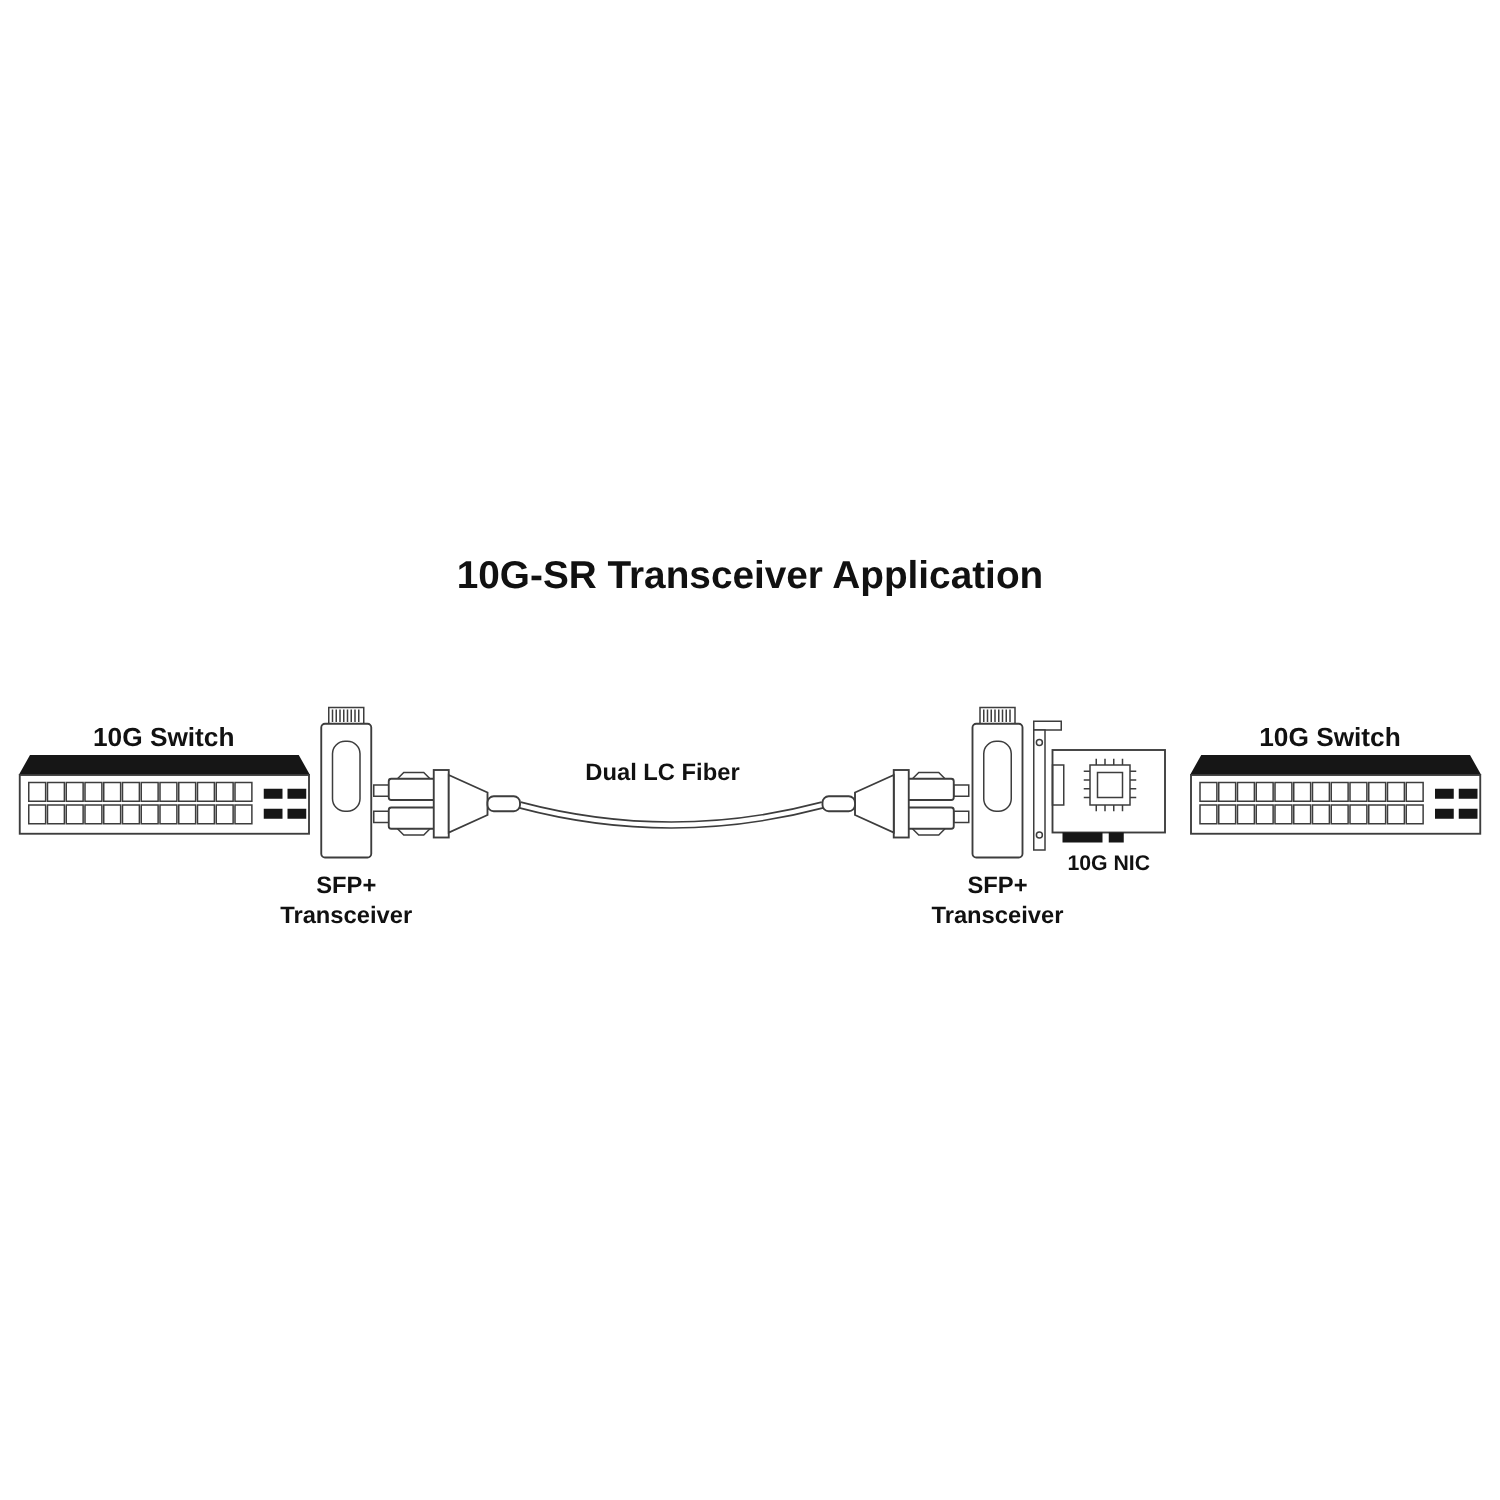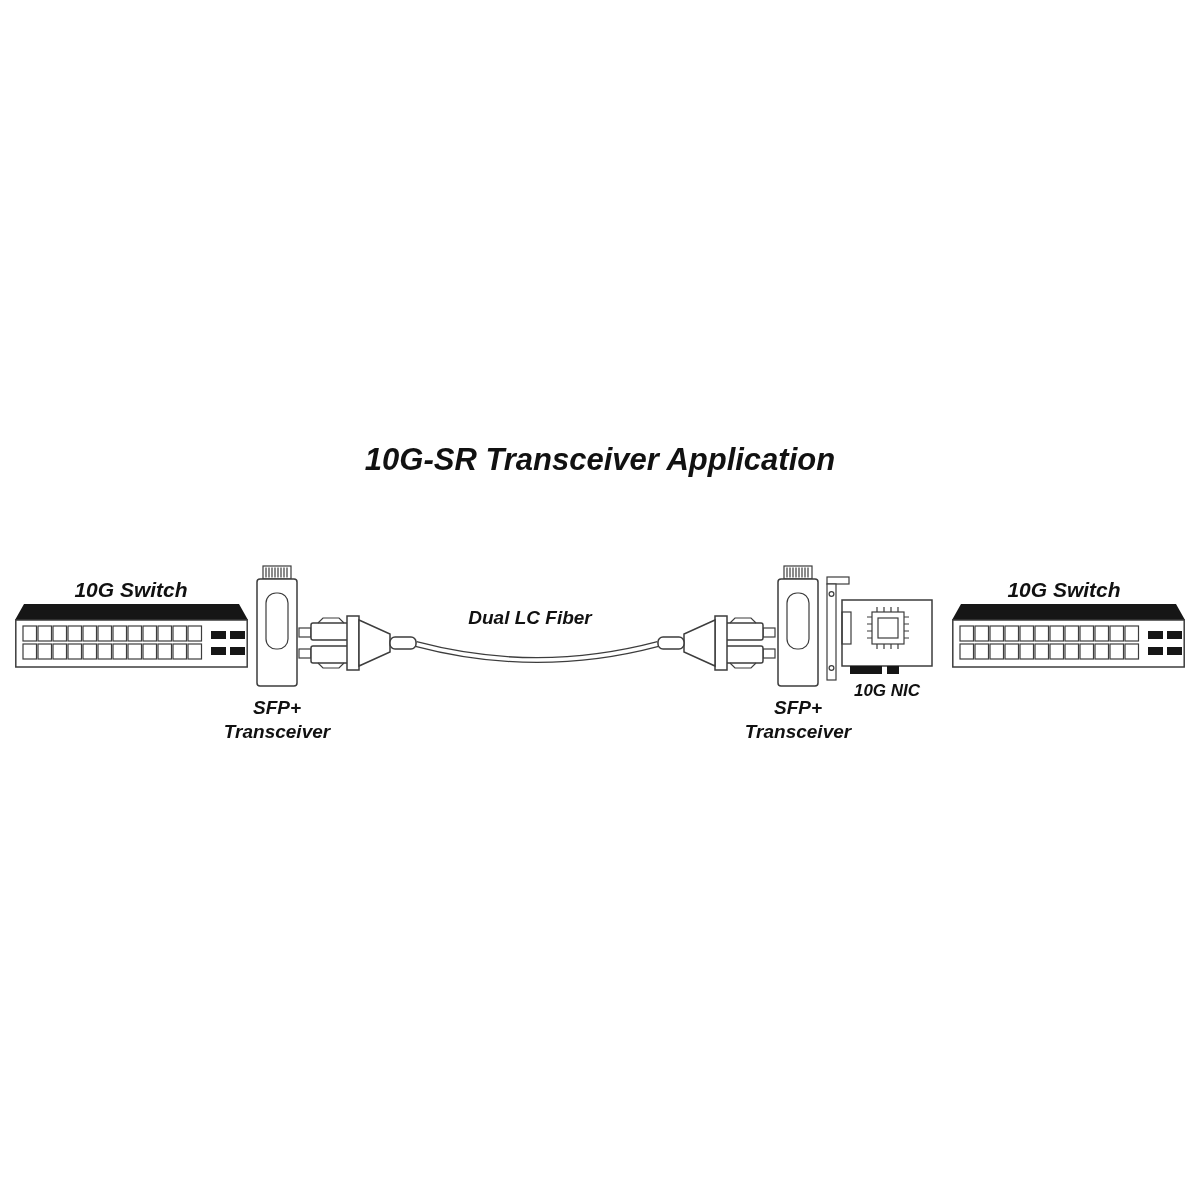--- a/index.html
+++ b/index.html
@@ -1,20 +1,19 @@
 <!DOCTYPE html>
 <html style="--outline: #3d3d3d; --dark: #161616; --text: #111111; --background: #ffffff;"><head>
 <meta charset="utf-8">
 <style>
   html, body { margin: 0; padding: 0; background: #ffffff; }
   .stage {
     width: 1200px; height: 1200px; position: relative;
     background: var(--background, #ffffff);
     overflow: hidden;
-    font-style: italic;
   }
   svg { display: block; }
   text {
     font-family: "Liberation Sans", sans-serif;
     fill: var(--text, #111111);
   }
   .t-title  { font-size: 31px; font-weight: 700; }
   .t-switch { font-size: 21px; font-weight: 700; }
   .t-label  { font-size: 19px; font-weight: 700; }
   .t-nic    { font-size: 17px; font-weight: 700; }

